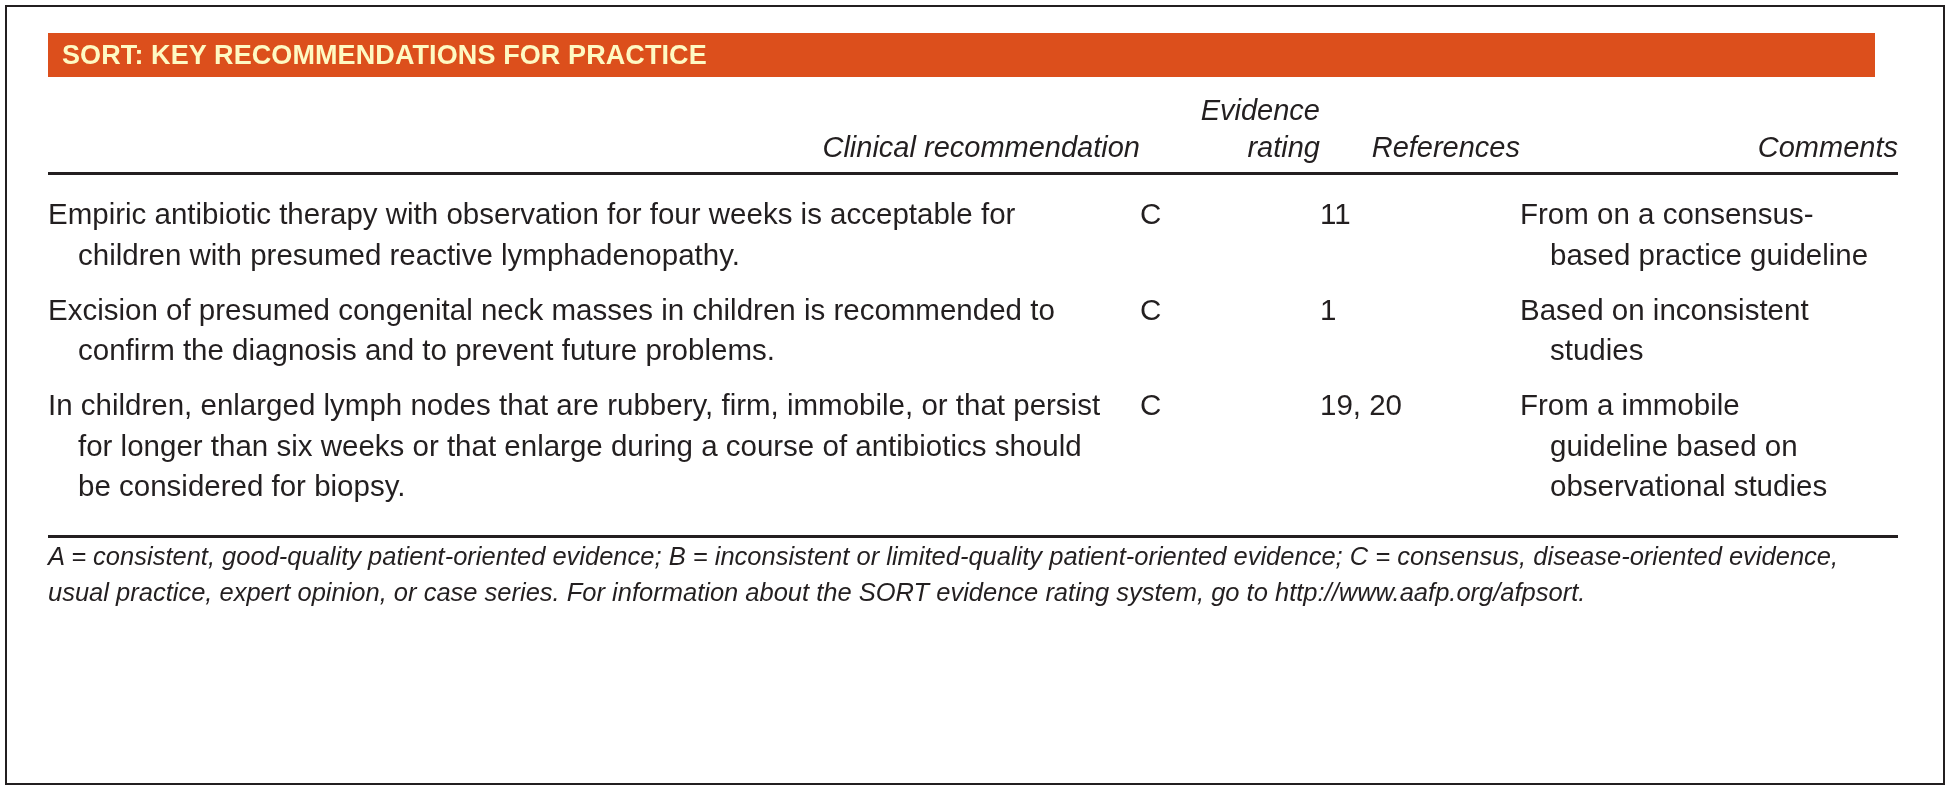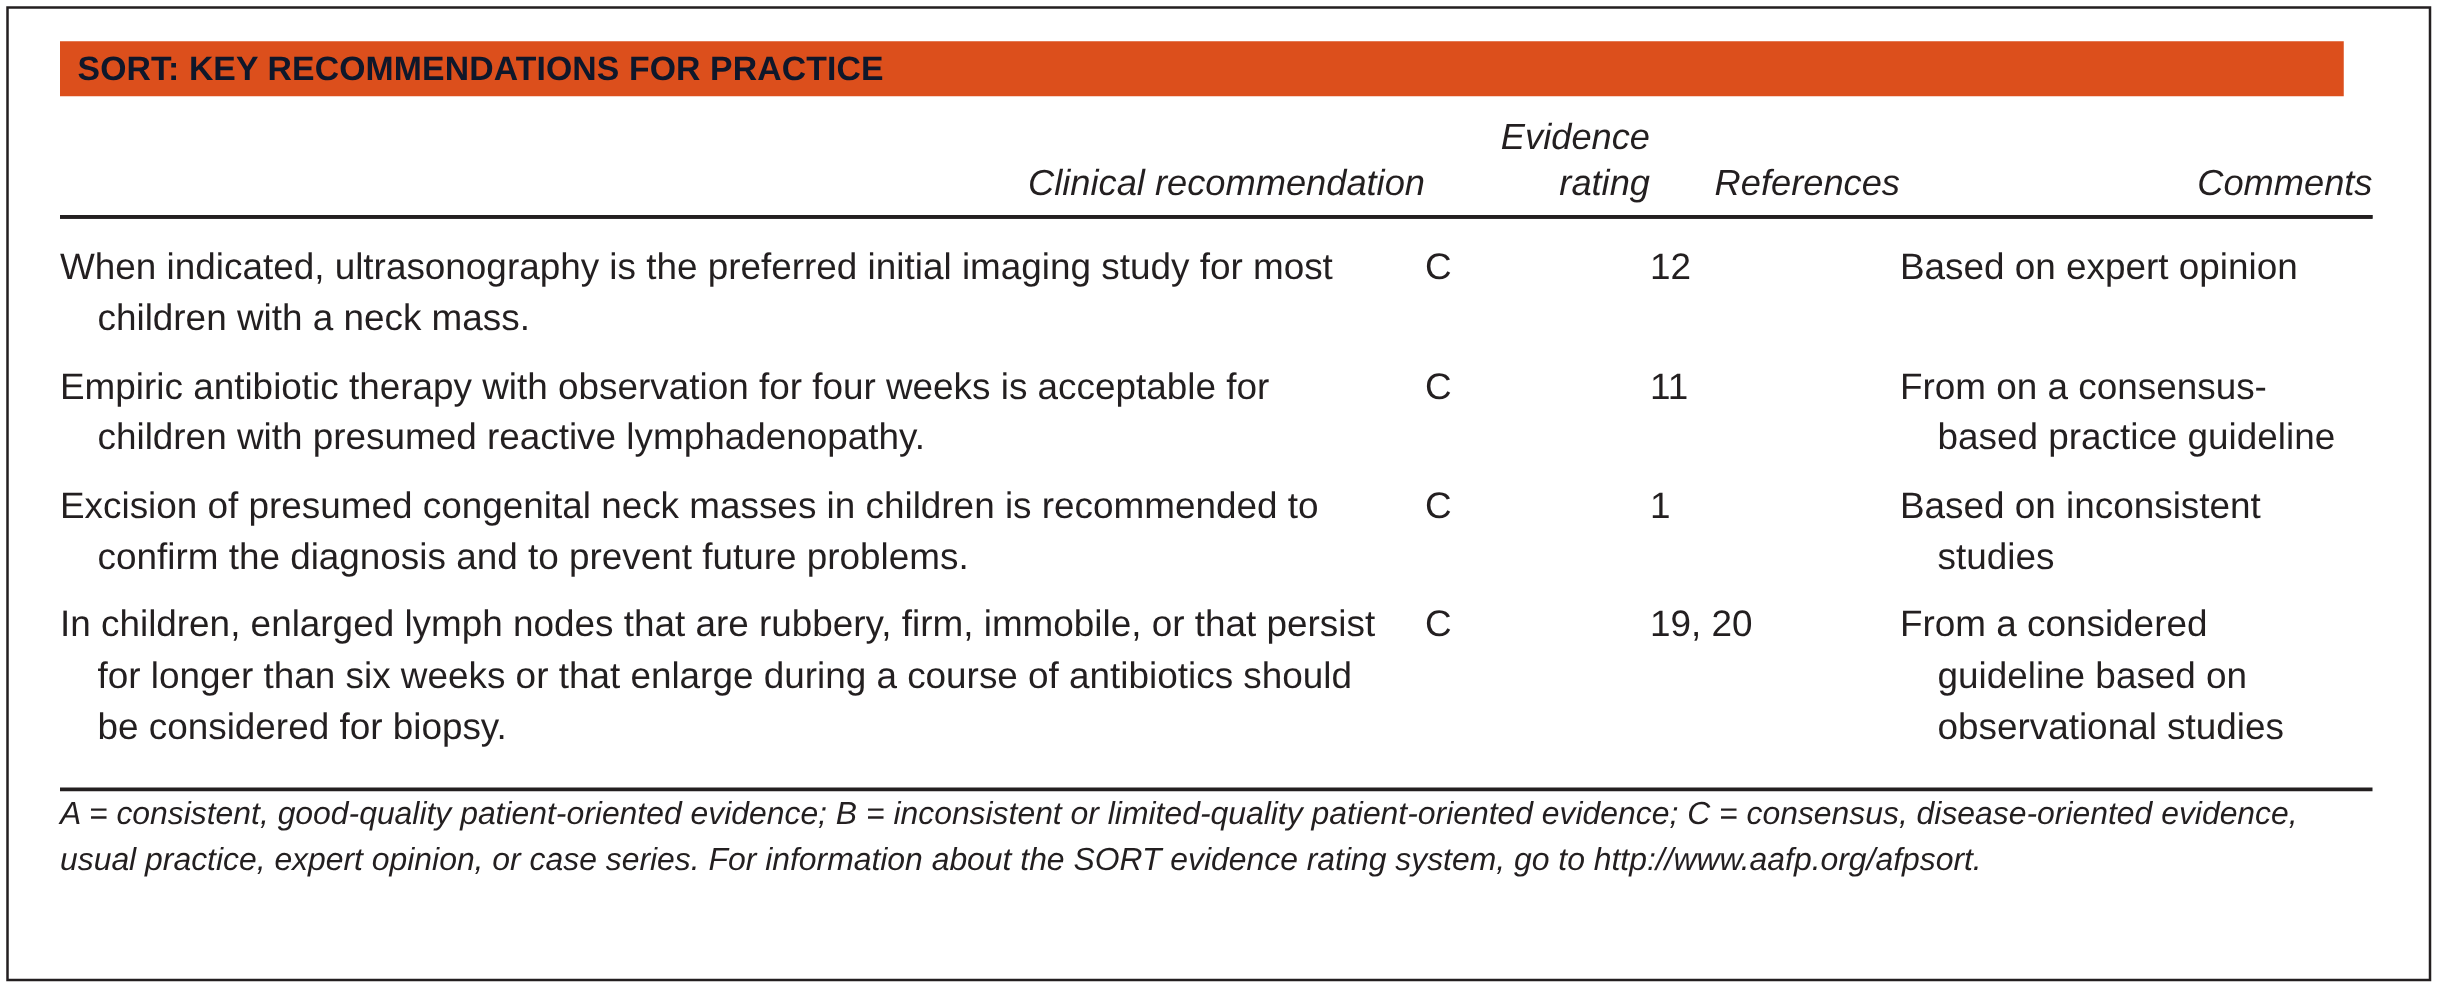--- a/index.html
+++ b/index.html
@@ -38,21 +38,21 @@
   .title-bar {
     width: 1827px;
     height: 44px;
     background: #dc4f1c;
     display: flex;
     align-items: center;
     padding-left: 14px;
     box-sizing: border-box;
   }
   .title-bar-text {
-    color: #0f172a;
+    color: #fef9c3;
     font-size: 27px;
     font-weight: bold;
     letter-spacing: 0.1px;
     white-space: nowrap;
     font-family: "Liberation Sans", sans-serif;
   }
   
   .tbl {
     width: 1850px;
     border-collapse: collapse;
@@ -140,33 +140,20 @@
           <th>
             <span>Evidence</span><br>
             <span>rating</span>
           </th>
           <th>References</th>
           <th>Comments</th>
         </tr>
       </thead>
       <tbody>
 
-        <tr>
-          <td class="pad-r">
-            <div class="hang">
-              <span>When indicated, ultrasonography is the preferred initial imaging study</span>
-              <span>for most children with a neck mass.</span>
-            </div>
-          </td>
-          <td>C</td>
-          <td>12</td>
-          <td>
-            <div class="com-line1">Based on expert opinion</div>
-          </td>
-        </tr>
 
         <tr>
           <td class="pad-r">
             <div class="hang">
               <span>Empiric antibiotic therapy with observation for four weeks is acceptable</span>
               <span>for children with presumed reactive lymphadenopathy.</span>
             </div>
           </td>
           <td>C</td>
           <td>11</td>
@@ -195,21 +182,21 @@
           <td class="pad-r">
             <div class="hang">
               <span>In children, enlarged lymph nodes that are rubbery, firm, immobile, or</span>
               <span>that persist for longer than six weeks or that enlarge during a course</span>
               <span>of antibiotics should be considered for biopsy.</span>
             </div>
           </td>
           <td>C</td>
           <td>19, 20</td>
           <td>
-            <div class="com-line1">From a considered</div>
+            <div class="com-line1">From a immobile</div>
             <div class="com-ind">guideline based on</div>
             <div class="com-ind">observational studies</div>
           </td>
         </tr>
 
       </tbody>
     </table>
 
     <div class="bottom-rule"></div>
 

